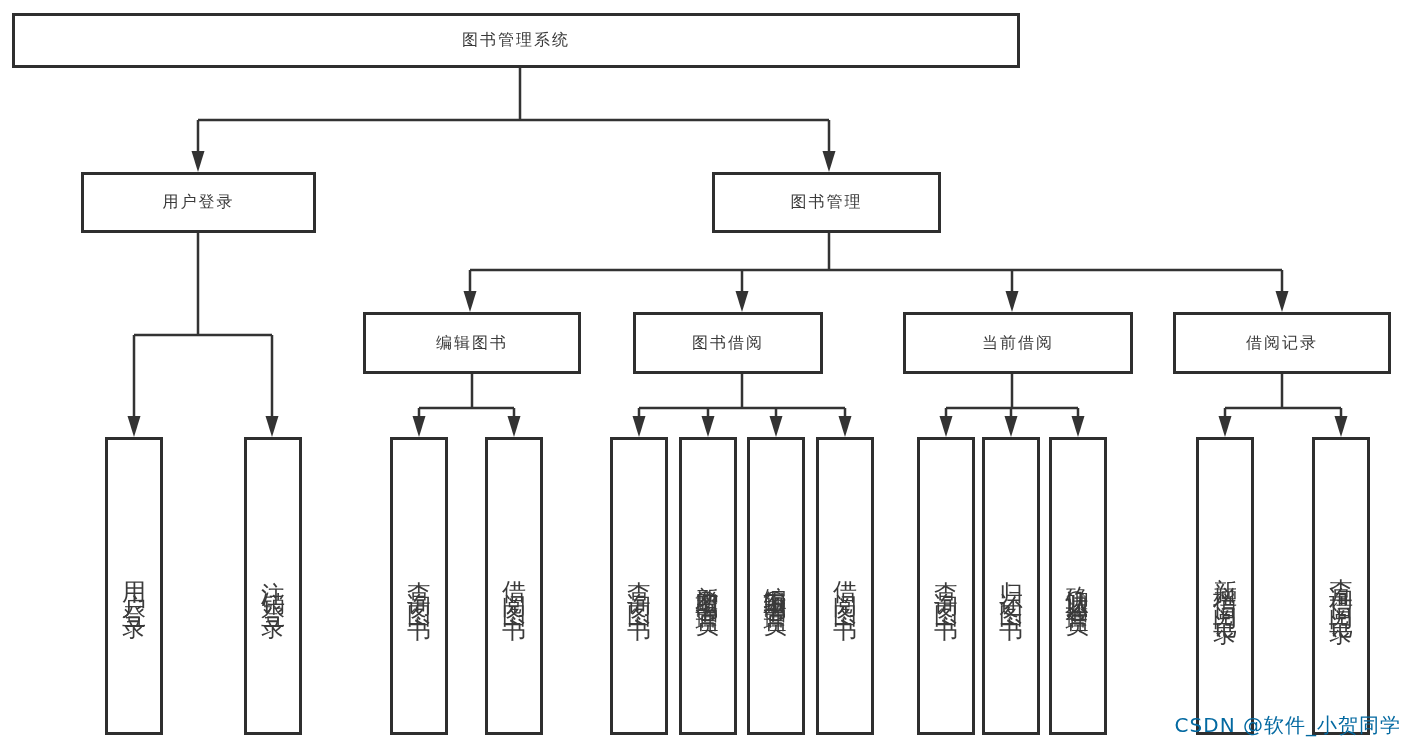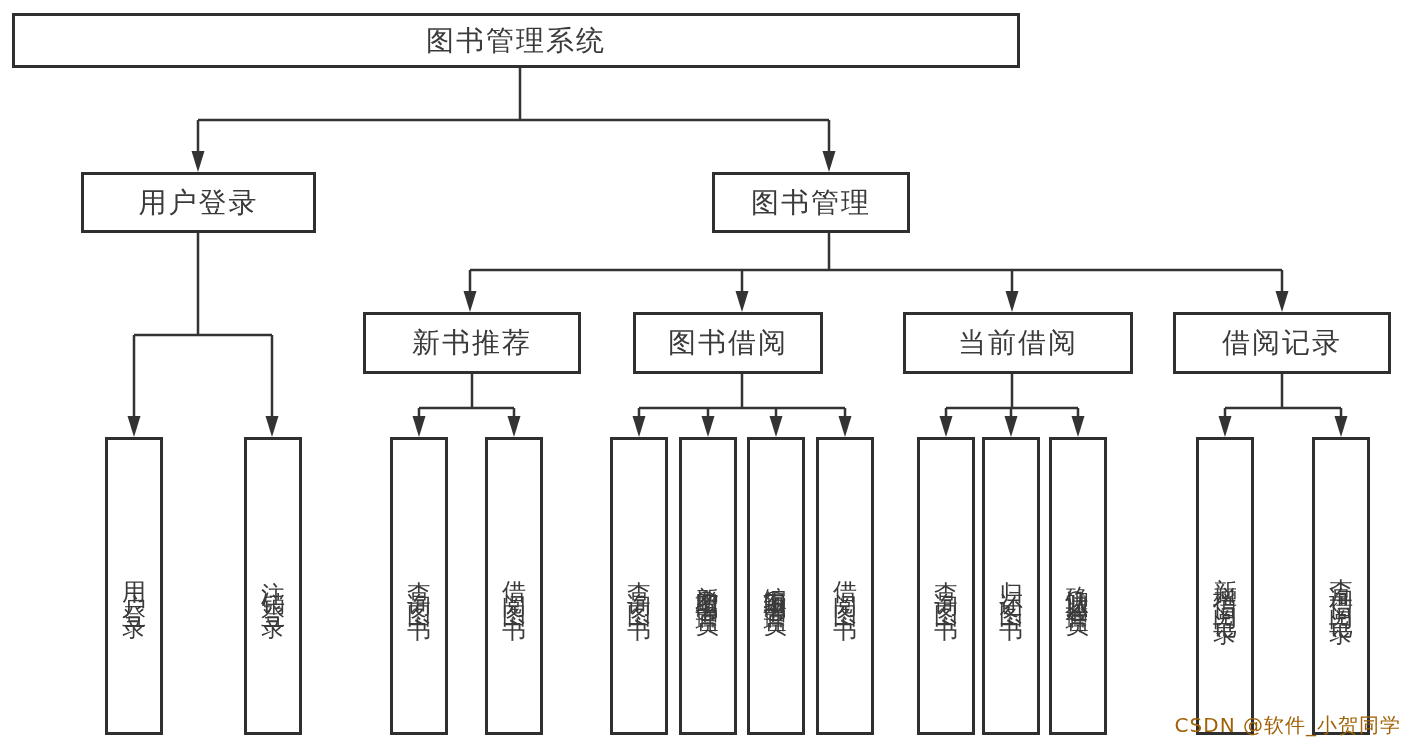--- a/index.html
+++ b/index.html
@@ -5,30 +5,30 @@
   html,body{margin:0;padding:0;background:#ffffff;}
   .diagram{
     position:relative;width:1405px;height:747px;background:#ffffff;
     font-family:"DejaVu Sans","Liberation Sans",sans-serif;color:#3a3a3a;overflow:hidden;
   }
   .connectors{position:absolute;left:0;top:0;}
   .box{
     position:absolute;box-sizing:border-box;border:3px solid #2f2f2f;background:#ffffff;
     display:flex;align-items:center;justify-content:center;text-align:center;
   }
-  .hlabel{font-size:28px;letter-spacing:2px;color:#3a3a3a;white-space:nowrap;}
+  .hlabel{font-size:16px;letter-spacing:2px;color:#3a3a3a;white-space:nowrap;}
   .leaf{top:437px;width:58px;height:298px;}
   .vtext{
     writing-mode:vertical-rl;text-orientation:mixed;color:#3a3a3a;white-space:nowrap;
   }
   .v4{font-size:24px;letter-spacing:12px;}
   .v6{font-size:24px;letter-spacing:9px;}
   .v9{font-size:23px;letter-spacing:4px;}
   .watermark{
-    position:absolute;right:4px;top:712px;font-size:20px;color:#a16207;
+    position:absolute;right:4px;top:712px;font-size:20px;color:#0369a1;
     letter-spacing:1px;white-space:nowrap;
   }
 </style>
 </head>
 <body>
 
 <div class="diagram">
 
   <svg class="connectors" width="1405" height="747" viewBox="0 0 1405 747">
     <g stroke="#333333" stroke-width="2.5" fill="none">
@@ -63,26 +63,26 @@
     </g>
   </svg>
 
   <div class="box" style="left:12px;top:13px;width:1008px;height:55px">
     <span class="hlabel">图书管理系统</span>
   </div>
 
   <div class="box" style="left:81px;top:172px;width:235px;height:61px">
     <span class="hlabel">用户登录</span>
   </div>
-  <div class="box" style="left:712px;top:172px;width:198px;height:61px">
+  <div class="box" style="left:712px;top:172px;width:229px;height:61px">
     <span class="hlabel">图书管理</span>
   </div>
 
   <div class="box" style="left:363px;top:312px;width:218px;height:62px">
-    <span class="hlabel">新书推荐</span>
+    <span class="hlabel">编辑图书</span>
   </div>
   <div class="box" style="left:633px;top:312px;width:190px;height:62px">
     <span class="hlabel">图书借阅</span>
   </div>
   <div class="box" style="left:903px;top:312px;width:230px;height:62px">
     <span class="hlabel">当前借阅</span>
   </div>
   <div class="box" style="left:1173px;top:312px;width:218px;height:62px">
     <span class="hlabel">借阅记录</span>
   </div>

